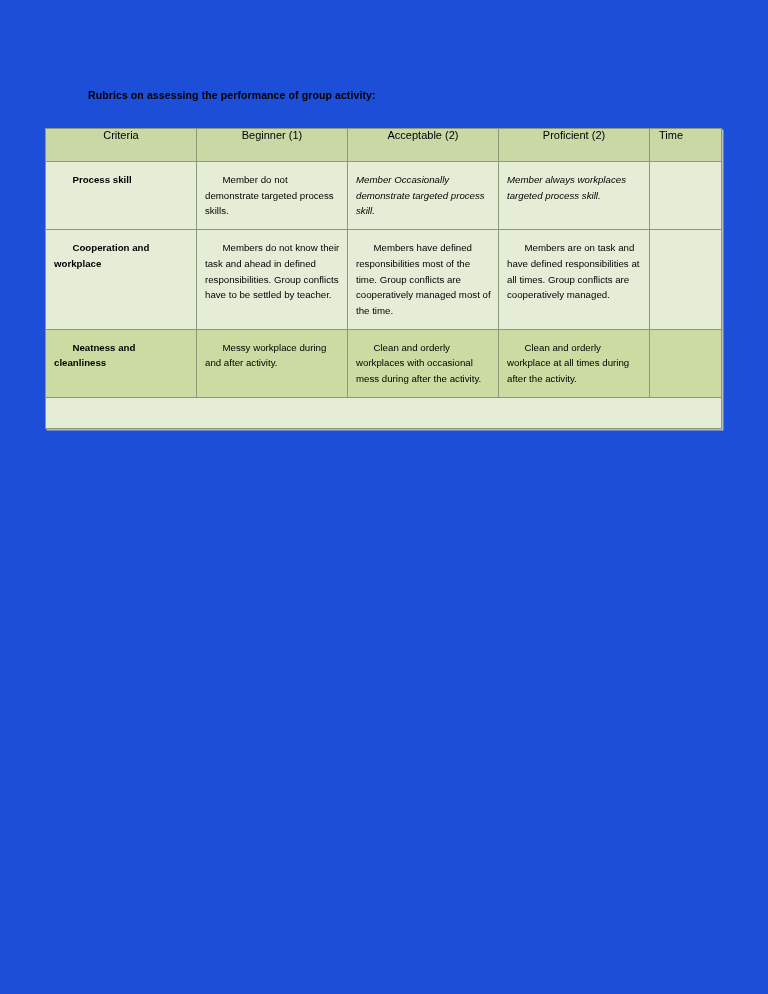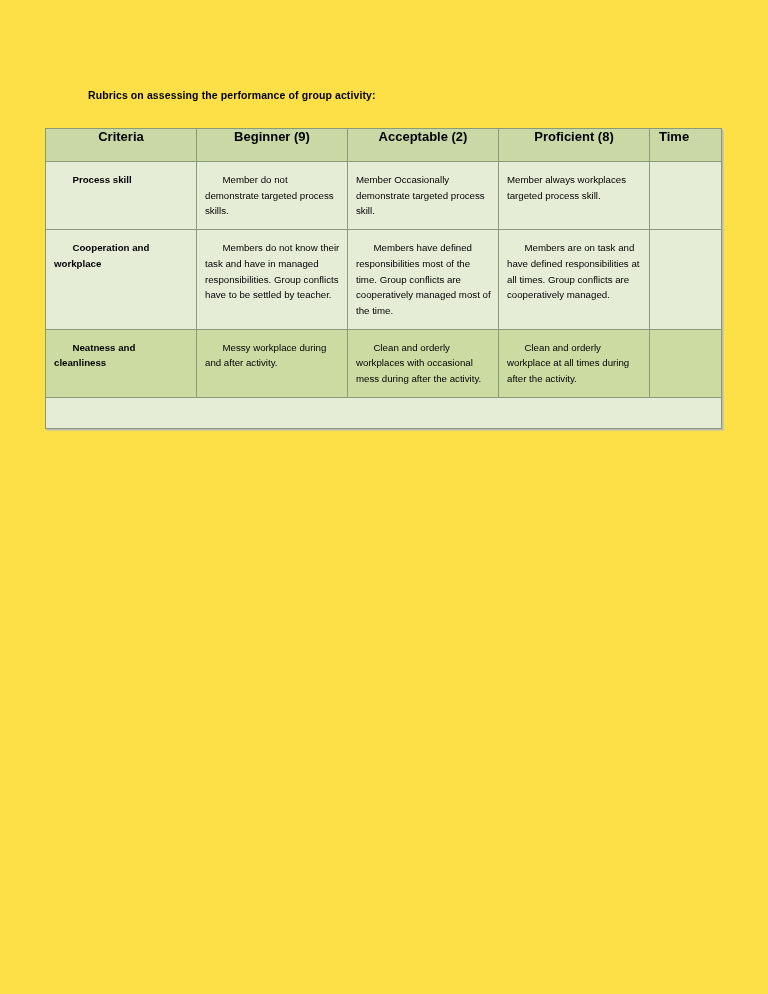--- a/index.html
+++ b/index.html
@@ -14,21 +14,21 @@
     color: #000000;
     position: relative;
     overflow: hidden;
   }
   .page {
     position: absolute;
     left: 0;
     top: 0;
     width: 768px;
     height: 994px;
-    background: #fde047;
+    background: #1d4ed8;
   }
   .doc-title {
     position: absolute;
     left: 88px;
     top: 89px;
     font-size: 10.5px;
     font-weight: bold;
     letter-spacing: 0.01em;
     white-space: nowrap;
     color: #000000;
@@ -50,22 +50,22 @@
   .rubric-table th,
   .rubric-table td {
     border: 1px solid #8a9a78;
     vertical-align: top;
     padding: 0;
   }
   thead th {
     background: #c9d8a5;
     height: 32px;
     vertical-align: middle;
-    font-size: 13px;
-    font-weight: bold;
+    font-size: 11px;
+    font-weight: normal;
     text-align: center;
     padding: 2px 6px;
   }
   thead th.score-head {
     text-align: left;
     padding-left: 9px;
   }
   tbody tr.light > td { background: #e5edd6; }
   tbody tr.dark  > td { background: #cbdba2; }
 
@@ -77,20 +77,21 @@
   td.criteria-cell {
     font-weight: bold;
     text-indent: 1.9em;
     padding-left: 8px;
   }
   td.body-cell {
     text-indent: 1.8em;
   }
   td.body-cell.no-indent {
     text-indent: 0;
+    font-style: italic;
   }
   td.score-cell { }
 
   tr.filler-row td {
     background: #e5edd6;
     height: 30px;
     border-left: 1px solid #8a9a78;
     border-right: 1px solid #8a9a78;
     padding: 0;
   }
@@ -106,40 +107,40 @@
     <colgroup>
       <col class="c-criteria">
       <col class="c-level">
       <col class="c-level">
       <col class="c-level">
       <col class="c-score">
     </colgroup>
     <thead>
       <tr>
         <th>Criteria</th>
-        <th>Beginner (9)</th>
+        <th>Beginner (1)</th>
         <th>Acceptable (2)</th>
-        <th>Proficient (8)</th>
+        <th>Proficient (2)</th>
         <th class="score-head">Time</th>
       </tr>
     </thead>
     <tbody>
 
       <tr class="light">
         <td class="cell criteria-cell">Process skill</td>
         <td class="cell body-cell">Member do not demonstrate targeted process skills.</td>
         <td class="cell body-cell no-indent">Member Occasionally demonstrate targeted process skill.</td>
         <td class="cell body-cell no-indent">Member always workplaces targeted process skill.</td>
         <td class="cell score-cell"></td>
       </tr>
 
 
       <tr class="light">
         <td class="cell criteria-cell">Cooperation and workplace</td>
-        <td class="cell body-cell">Members do not know their task and have in managed responsibilities. Group conflicts have to be settled by teacher.</td>
+        <td class="cell body-cell">Members do not know their task and ahead in defined responsibilities. Group conflicts have to be settled by teacher.</td>
         <td class="cell body-cell">Members have defined responsibilities most of the time. Group conflicts are cooperatively managed most of the time.</td>
         <td class="cell body-cell">Members are on task and have defined responsibilities at all times. Group conflicts are cooperatively managed.</td>
         <td class="cell score-cell"></td>
       </tr>
 
       <tr class="dark">
         <td class="cell criteria-cell">Neatness and cleanliness</td>
         <td class="cell body-cell">Messy workplace during and after activity.</td>
         <td class="cell body-cell">Clean and orderly workplaces with occasional mess during after the activity.</td>
         <td class="cell body-cell">Clean and orderly workplace at all times during after the activity.</td>

